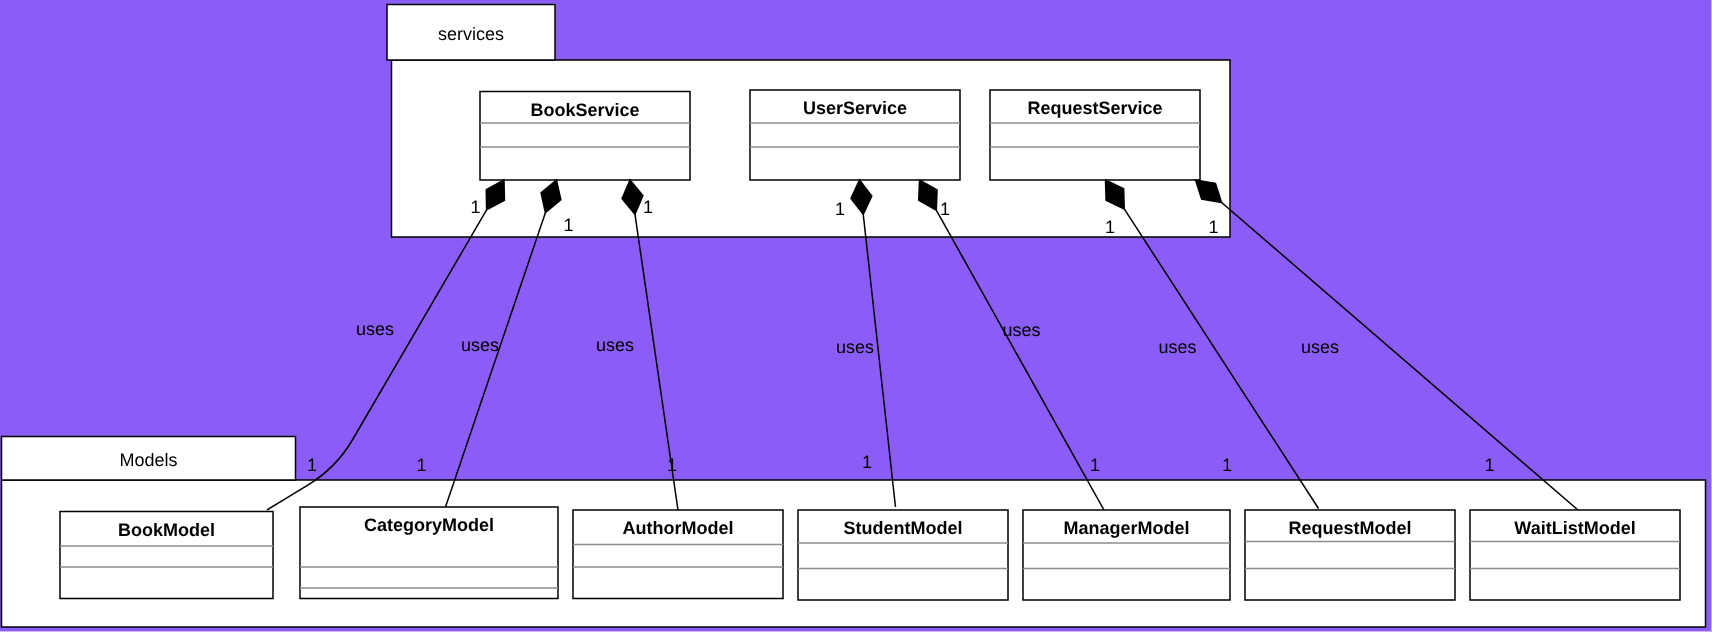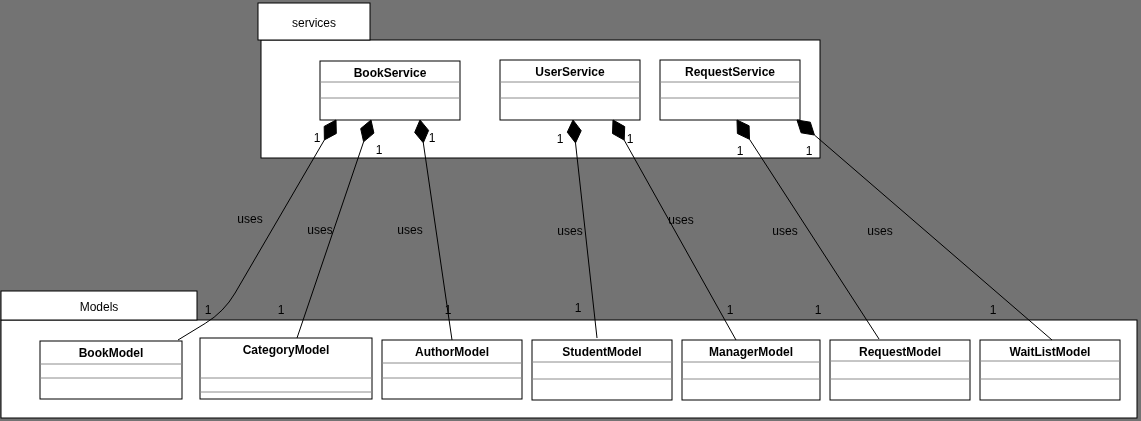--- a/index.html
+++ b/index.html
@@ -1,16 +1,16 @@
 <!DOCTYPE html>
 <html><head>
 <meta charset="utf-8">
 <style>
   html,body{margin:0;padding:0;background:#ffffff;}
-  .canvas{position:relative;width:1141px;height:421px;background:#737373;overflow:hidden;
+  .canvas{position:relative;width:1141px;height:421px;background:#8b5cf6;overflow:hidden;
           font-family:"Liberation Sans",sans-serif;}
   svg text{font-family:"Liberation Sans",sans-serif;font-size:12px;fill:#000000;}
   svg text.class-title{font-weight:bold;}
 </style>
 </head>
 <body>
 
 <div class="canvas">
   <svg id="uml" width="1141" height="421" viewBox="0 0 1141 421" xmlns="http://www.w3.org/2000/svg">
       <g>

